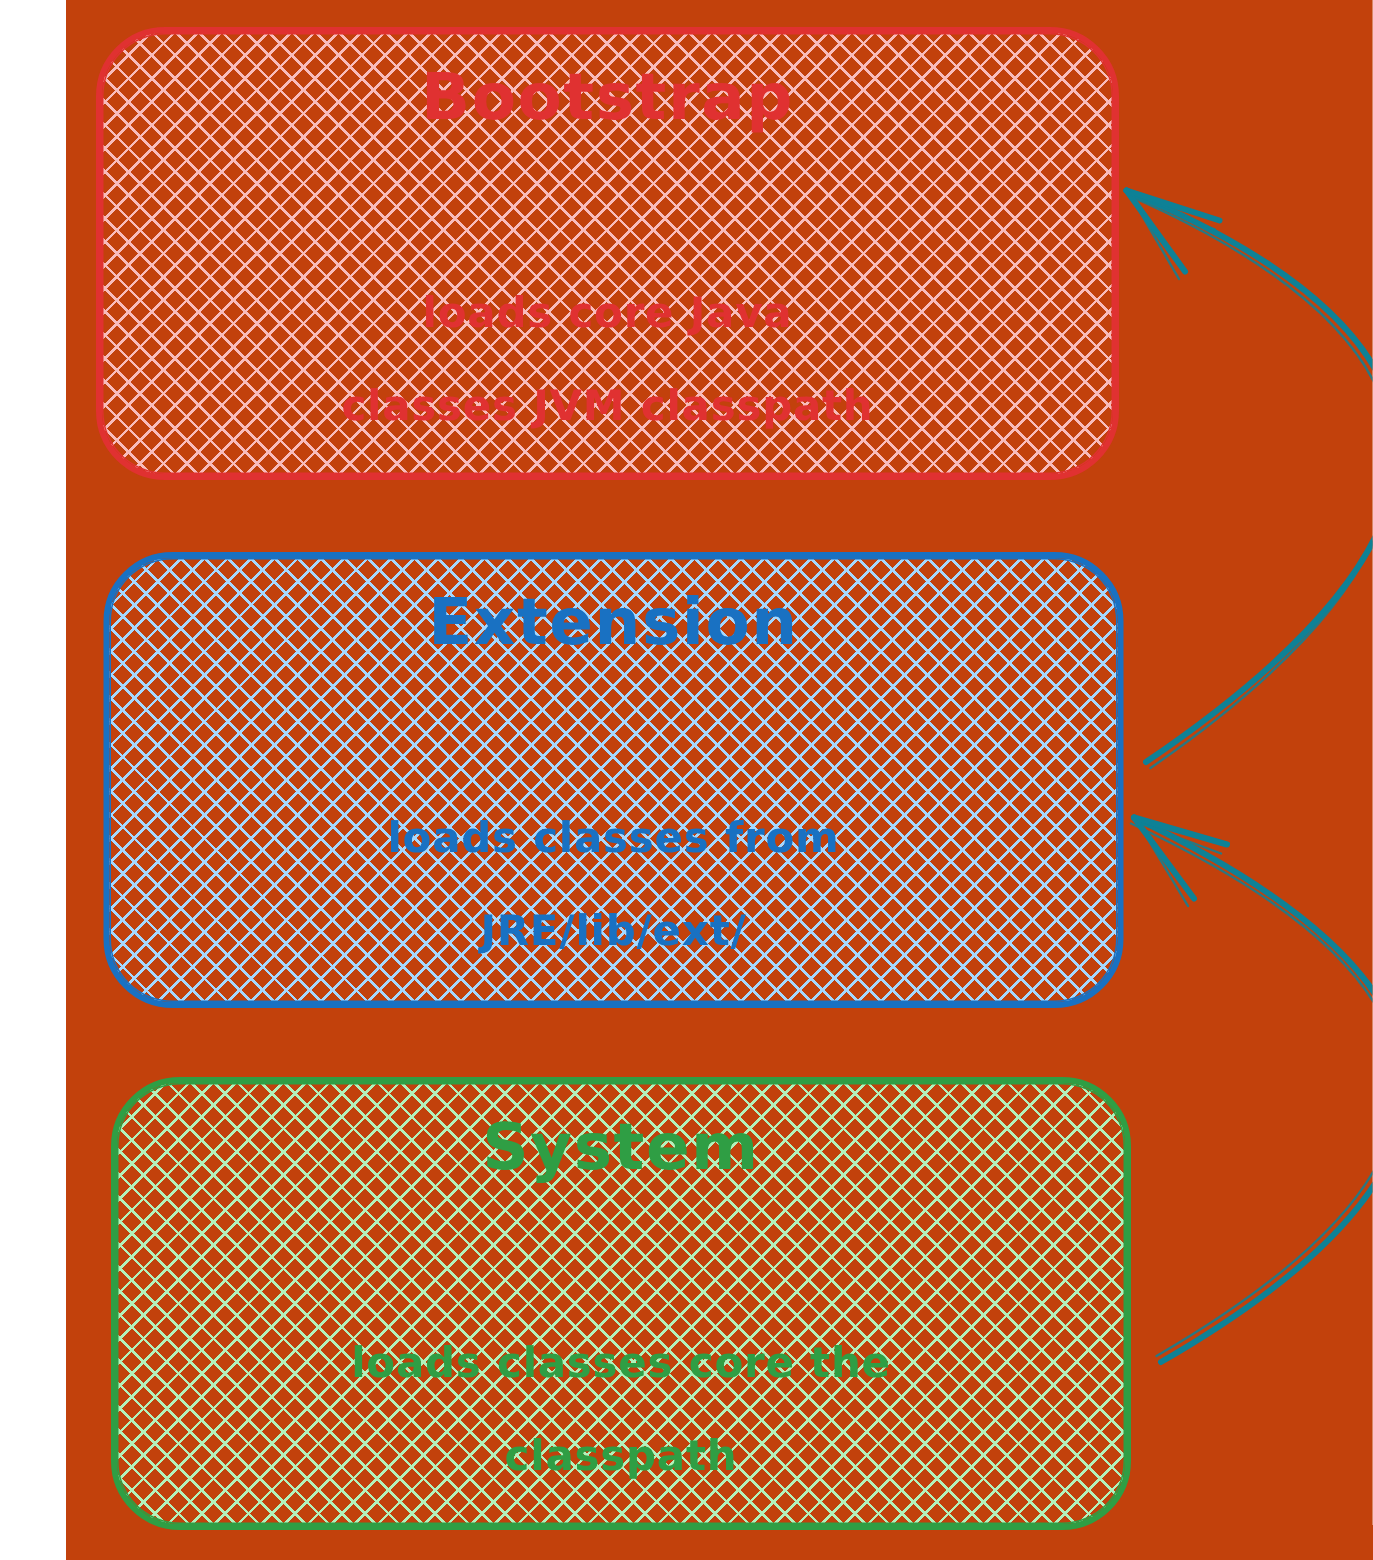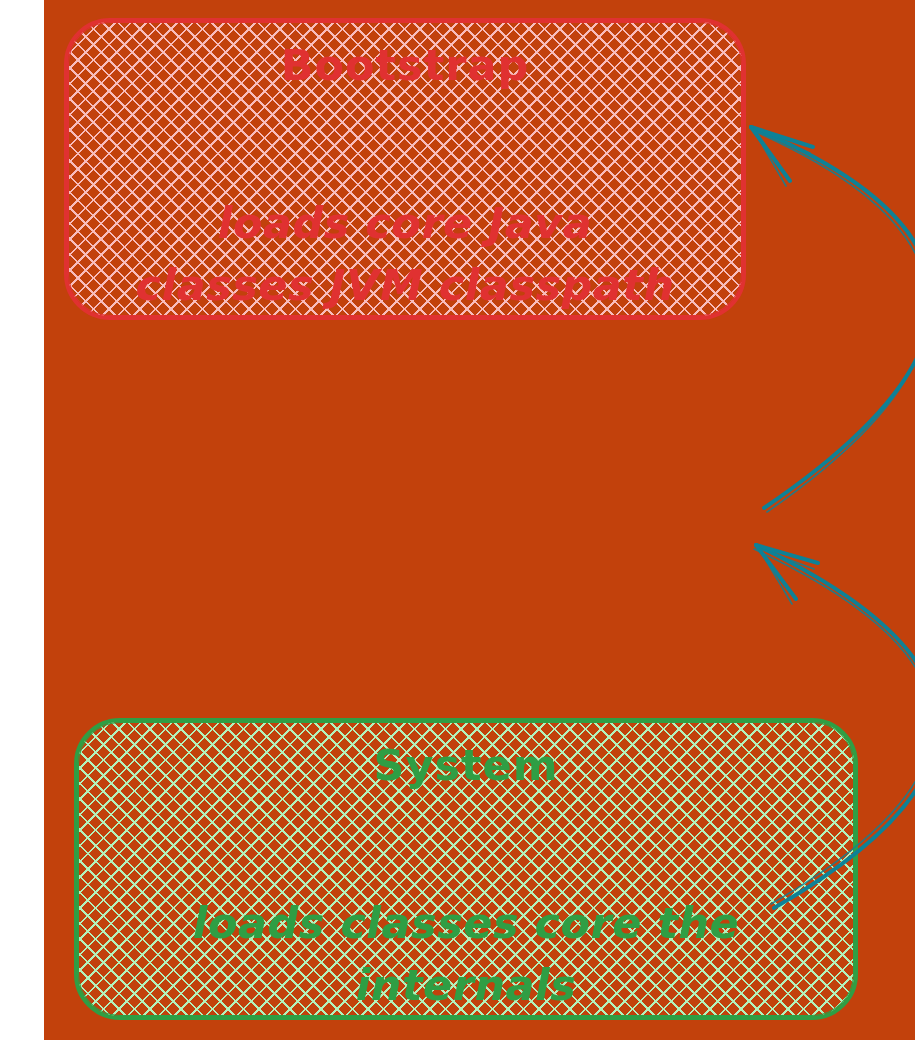--- a/index.html
+++ b/index.html
@@ -33,32 +33,31 @@
   .box-title {
     display: block;
     margin-top: 18px;
     font-size: 43px;
     font-weight: 700;
     letter-spacing: 1px;
     line-height: 50px;
   }
   .box-body {
     position: absolute;
-    top: 170px;
+    top: 156px;
     left: 0;
     width: 100%;
-    font-size: 43px;
+    font-size: 28px;
     font-weight: 700;
     letter-spacing: 0.5px;
     line-height: 62px;
-    font-style: italic;
   }
   .box-bootstrap { left: 20px; top: 18px;  width: 682px; height: 302px; }
   .box-extension { left: 25px; top: 368px; width: 680px; height: 304px; }
-  .box-system    { left: 30px; top: 718px; width: 784px; height: 302px; }
+  .box-system    { left: 30px; top: 718px; width: 680px; height: 302px; }
   .arrow-layer {
     position: absolute;
     left: 0; top: 0;
     width: 915px;
     height: 1040px;
     pointer-events: none;
   }
   .arrow-layer path, .arrow-layer line { fill: none; stroke-linecap: round; }
 </style>
 </head>
@@ -67,26 +66,33 @@
 <div class="canvas">
 
   <div class="loader-box box-bootstrap" style="--stroke: #e03131; --hatch: #f8bcbc;">
     <span class="box-title">Bootstrap</span>
     <div class="box-body">
       <div>loads core Java</div>
       <div>classes JVM classpath</div>
     </div>
   </div>
 
+  <div class="loader-box box-extension" style="--stroke: #1971c2; --hatch: #a5d8ff;">
+    <span class="box-title">Extension</span>
+    <div class="box-body">
+      <div>loads classes from</div>
+      <div>JRE/lib/ext/</div>
+    </div>
+  </div>
 
   <div class="loader-box box-system" style="--stroke: #2f9e44; --hatch: #b2f2bb;">
     <span class="box-title">System</span>
     <div class="box-body">
       <div>loads classes core the</div>
-      <div>internals</div>
+      <div>classpath</div>
     </div>
   </div>
 
   <svg class="arrow-layer" viewBox="0 0 915 1040">
 
     <g>
       <path d="M 720 508 Q 1062 276 707 127" stroke-width="4" stroke="#0e8196"></path>
       <path d="M 723 512 Q 1053 283 710 131" stroke-width="1.6" opacity="0.85" stroke="#0e8196"></path>
       <path d="M 707 127 L 769 147" stroke-width="4" stroke="#0e8196"></path>
       <path d="M 709 130 L 766 153" stroke-width="1.6" opacity="0.85" stroke="#0e8196"></path>

